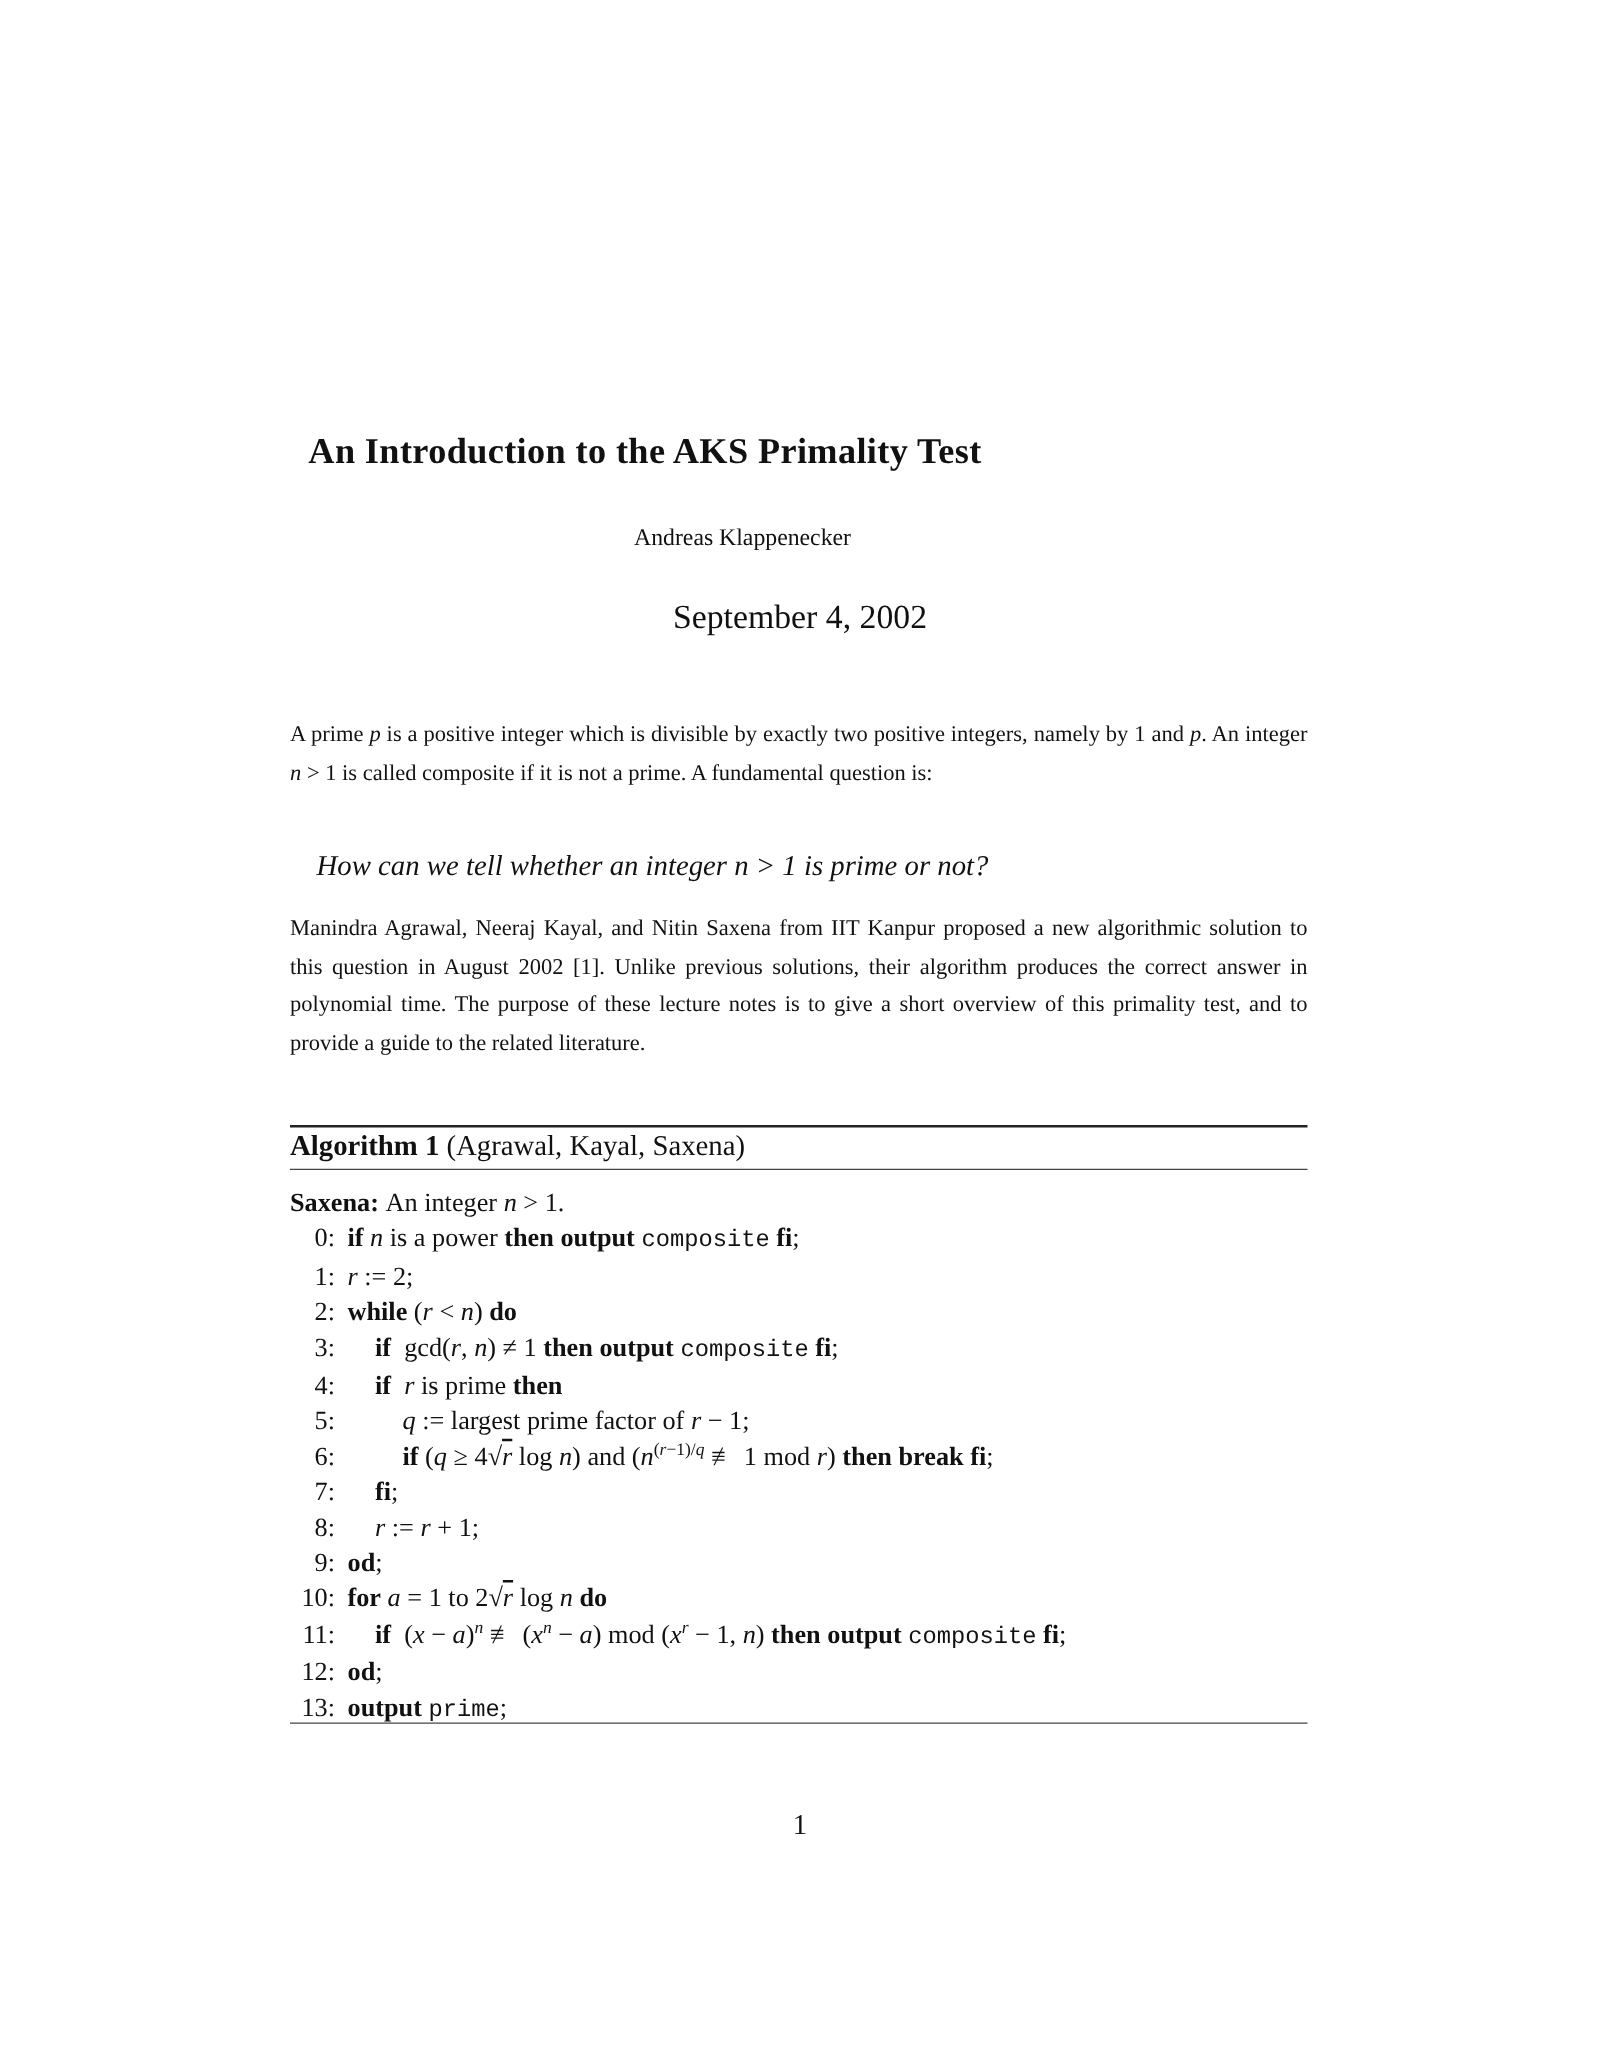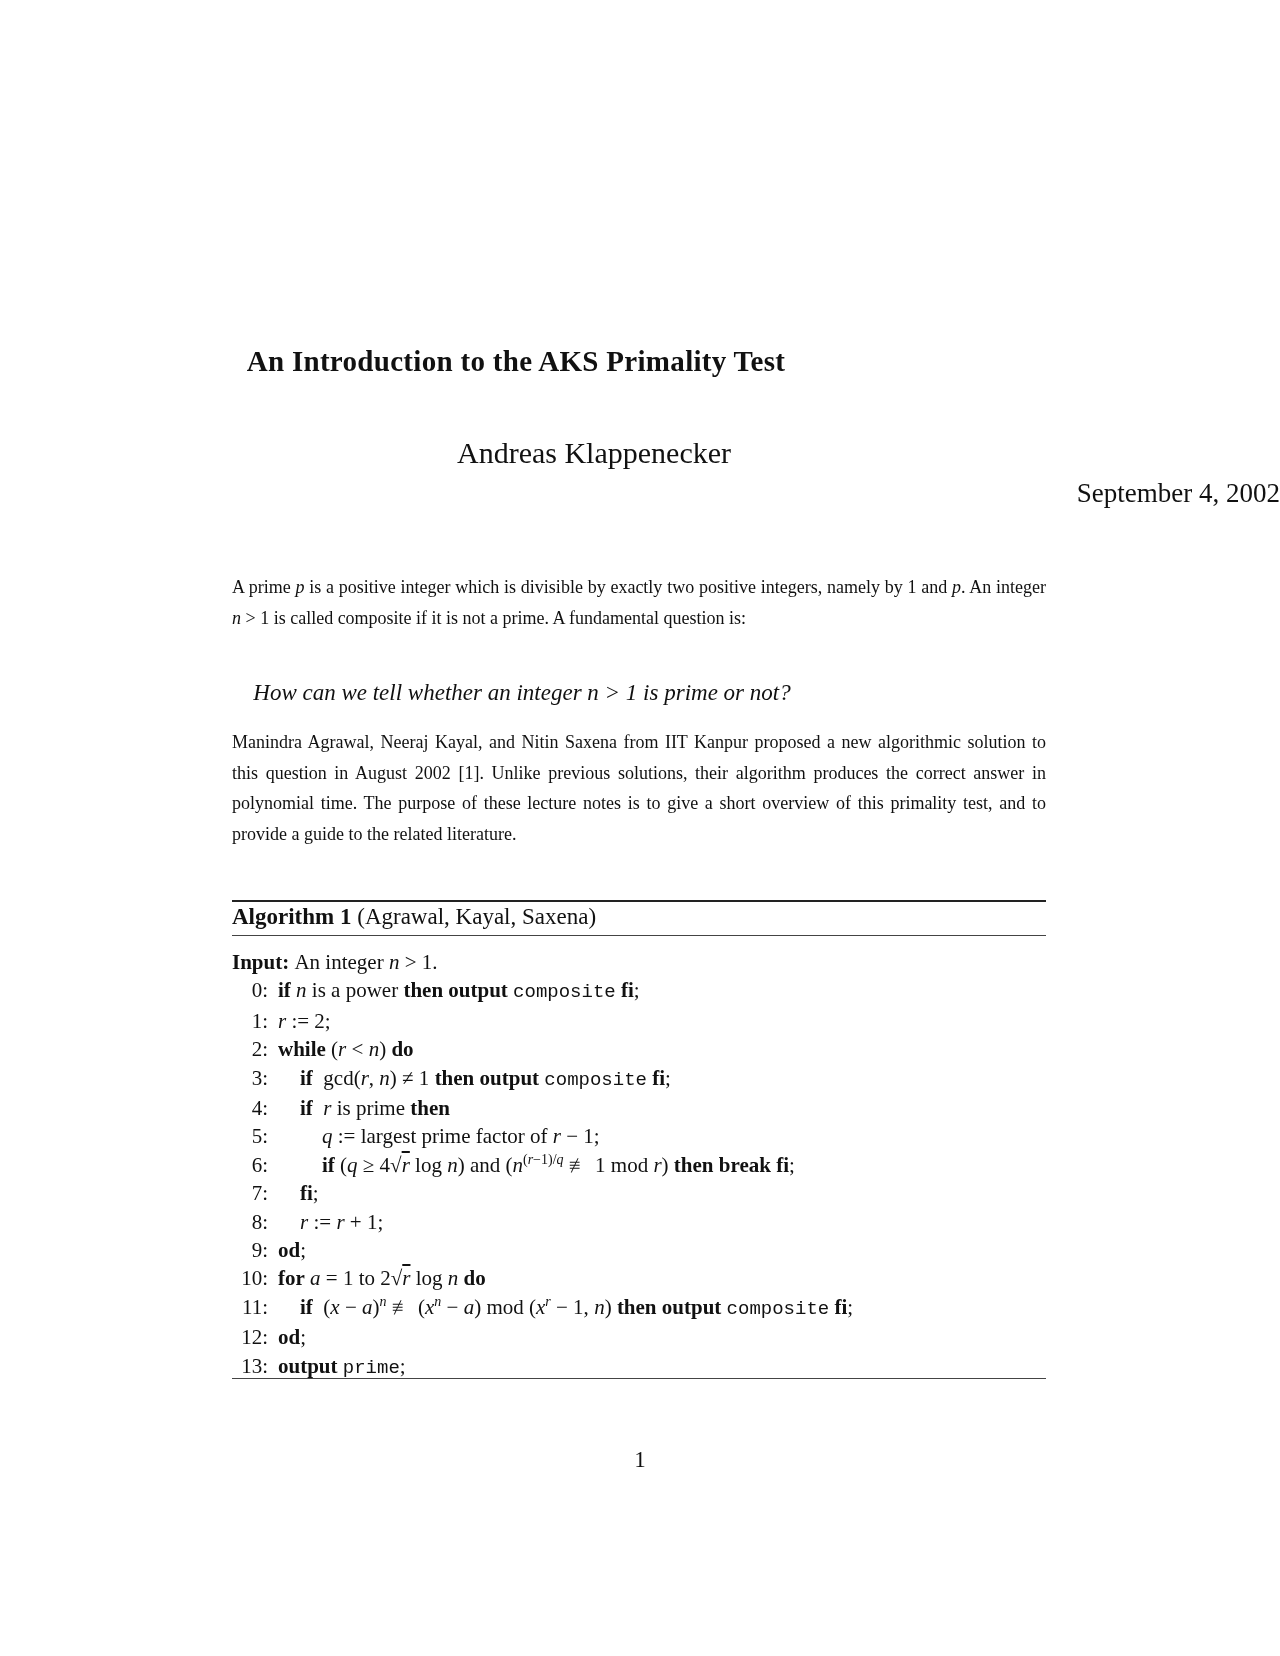--- a/index.html
+++ b/index.html
@@ -9,24 +9,24 @@
     color: #111111;
   }
   .page { position: absolute; left: 0; top: 0; width: 1280px; height: 1656px; }
   .title {
     position: absolute; top: 345px; left: 0; width: 1032px; text-align: center;
     font-family: "Liberation Serif", serif; font-weight: bold; font-size: 29px;
     letter-spacing: 0.3px;
   }
   .author {
     position: absolute; top: 420px; left: 0; width: 1188px; text-align: center;
-    font-family: "Liberation Serif", serif; font-size: 30px; margin-top: 16px;
+    font-family: "Liberation Serif", serif; font-size: 19px;
   }
   .date {
-    position: absolute; top: 478px; left: 0; width: 1280px; text-align: right;
+    position: absolute; top: 478px; left: 0; width: 1280px; text-align: center;
     font-family: "Liberation Serif", serif; font-size: 27px;
   }
   .text {
     position: absolute; left: 232px; width: 814px;
     font-family: "Liberation Serif", serif; font-size: 18px; line-height: 30.5px;
     text-align: justify;
   }
   .p1 { top: 572px; }
   .question {
     position: absolute; top: 680px; left: 0; width: 1044px; text-align: center;
@@ -71,21 +71,21 @@
   <div class="question">How can we tell whether an integer n &gt; 1 is prime or not?</div>
 
   <div class="text p2">Manindra Agrawal, Neeraj Kayal, and Nitin Saxena from IIT Kanpur proposed a new algorithmic solution to this question in August 2002 [1]. Unlike previous solutions, their algorithm produces the correct answer in polynomial time. The purpose of these lecture notes is to give a short overview of this primality test, and to provide a guide to the related literature.</div>
 
   <div class="algo-top"></div>
   <div class="algo-head"><b>Algorithm 1</b><span> (Agrawal, Kayal, Saxena)</span></div>
   <div class="algo-mid"></div>
 
   <div class="algo-body">
     <div class="line">
-        <span class="kw">Input:</span>
+        <span class="kw">Saxena:</span>
         <span>&nbsp;An integer&nbsp;<i>n</i>&nbsp;&gt; 1.</span>
       </div>
 
     <div class="line">
         <span class="ln">0:</span>
         <span><span class="kw">if</span> <i>n</i> is a power <span class="kw">then</span> <span class="kw">output</span> <span class="tt">composite</span> <span class="kw">fi</span>;</span>
       </div>
 
     <div class="line">
         <span class="ln">1:</span>

